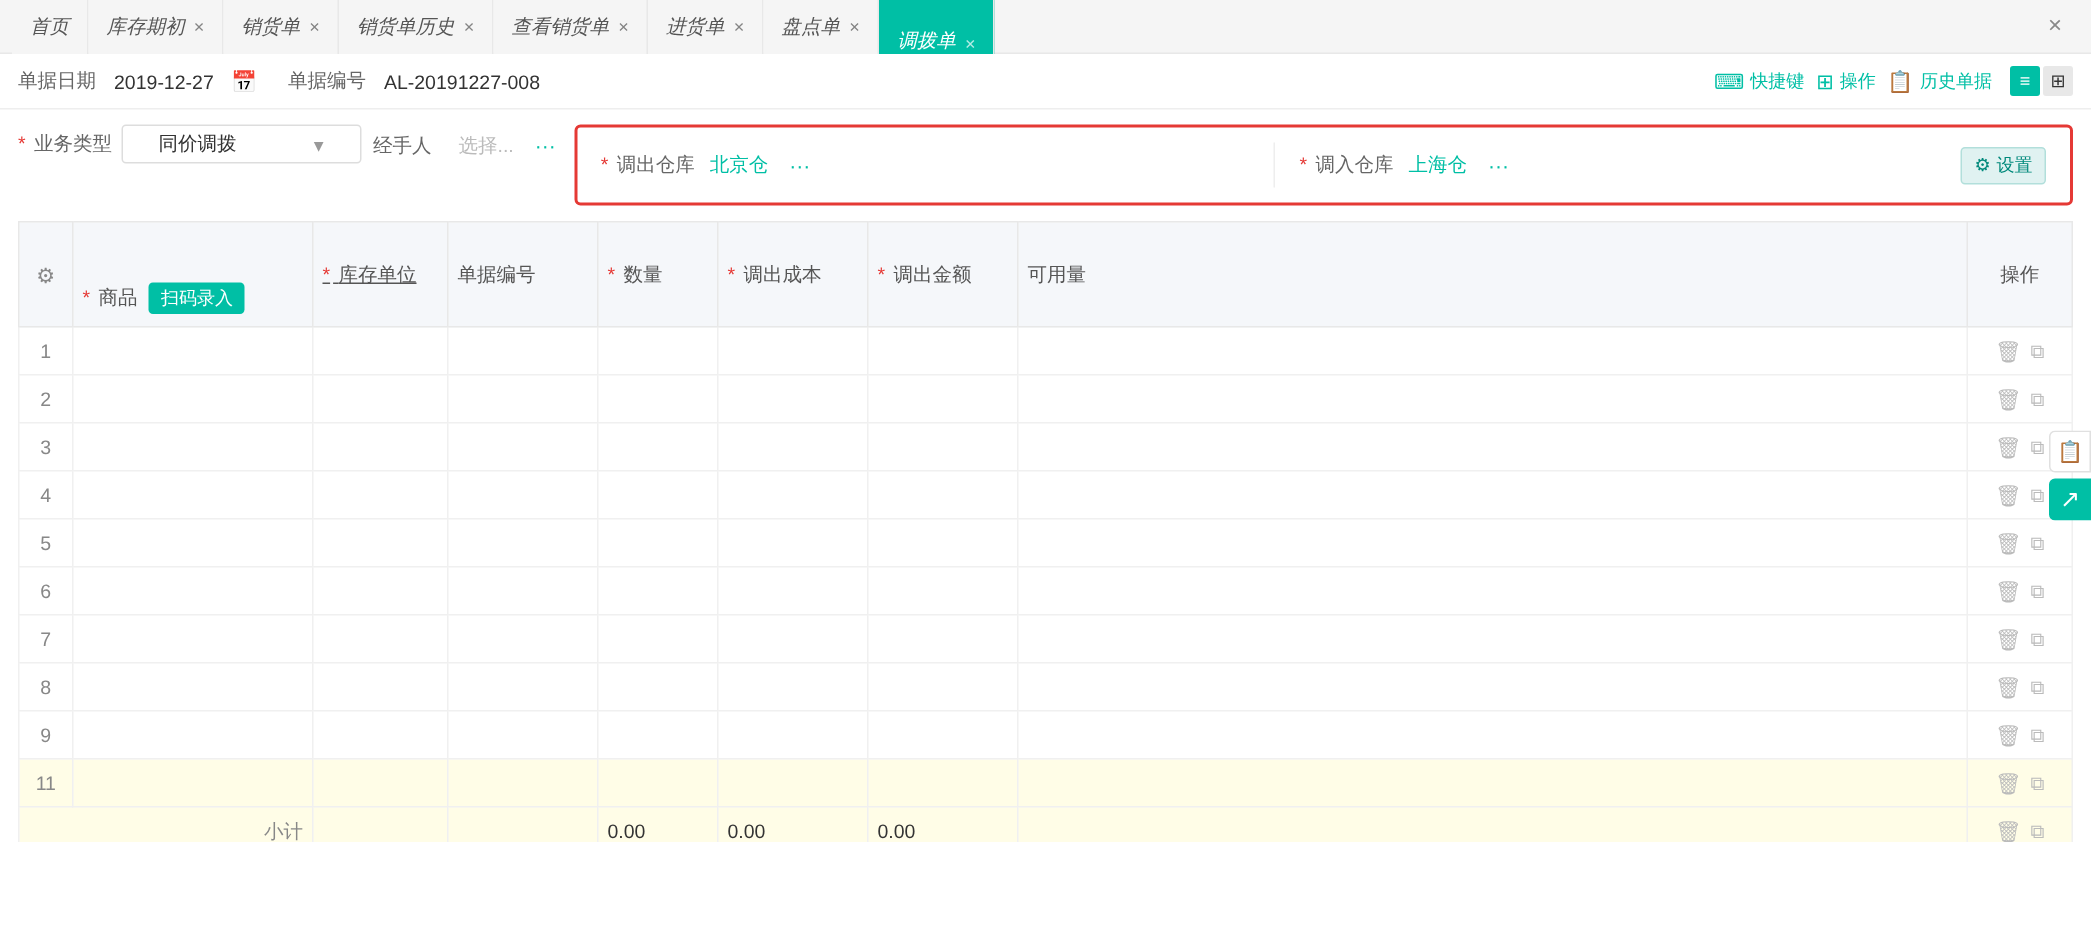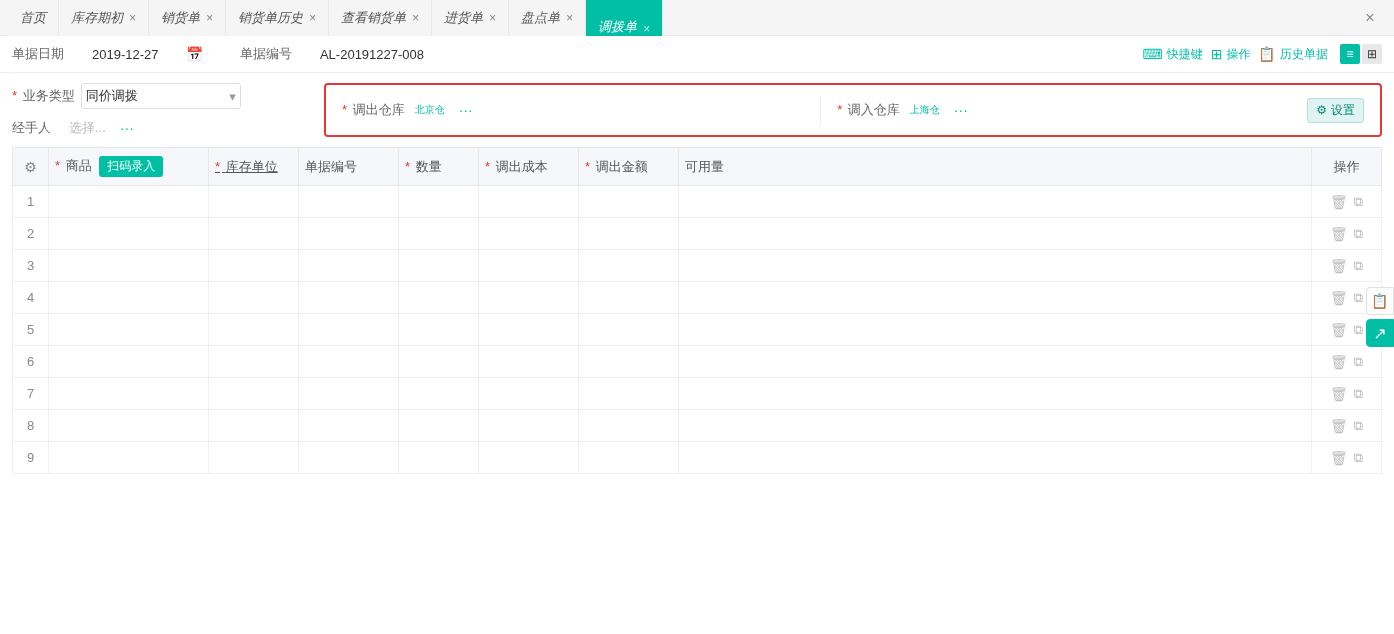--- a/index.html
+++ b/index.html
@@ -26,45 +26,45 @@
     .window-close-btn {
       width: 32px; height: 32px; display: flex; align-items: center; justify-content: center;
       cursor: pointer; font-size: 16px; color: #888;
     }
 
     
     .toolbar {
       display: flex; align-items: center; padding: 8px 12px; border-bottom: 1px solid #eee;
       background: #fff; gap: 16px;
     }
-    .toolbar-left { display: flex; align-items: center; gap: 28px; }
+    .toolbar-left { display: flex; align-items: center; gap: 12px; }
     .toolbar-right { margin-left: auto; display: flex; align-items: center; gap: 8px; }
     .toolbar-label { color: #666; font-size: 13px; }
     .toolbar-value { color: #333; font-size: 13px; font-weight: 500; }
     .calendar-icon { color: #00bfa5; font-size: 14px; cursor: pointer; }
     .toolbar-btn {
       display: flex; align-items: center; gap: 4px; color: #00bfa5; cursor: pointer; font-size: 12px;
     }
 
     
     .form-area {
       display: flex; padding: 10px 12px; gap: 12px; align-items: flex-start;
     }
-    .form-left { display: flex; flex-direction: column; gap: 8px; min-width: 300px; }
+    .form-left { display: flex; flex-direction: row; gap: 8px; min-width: 300px; }
     .form-right {
       flex: 1; border: 2px solid #e53935; border-radius: 4px; padding: 10px 16px;
       display: flex; align-items: center; gap: 0;
     }
     .form-field { display: flex; align-items: center; gap: 6px; }
     .field-label { color: #666; font-size: 13px; white-space: nowrap; }
     .field-label .required { color: #e53935; margin-right: 2px; }
-    .field-value { color: #333; font-size: 10px; }
+    .field-value { color: #333; font-size: 13px; }
     .field-select {
       display: flex; align-items: center; gap: 6px; cursor: pointer;
-      border: 1px solid #ddd; border-radius: 3px; padding: 3px 4px; background: #fff; min-width: 160px;
+      border: 1px solid #ddd; border-radius: 3px; padding: 3px 24px; background: #fff; min-width: 160px;
     }
     .field-select .arrow { color: #999; margin-left: auto; }
     .more-btn { color: #00bfa5; cursor: pointer; font-size: 14px; margin-left: 8px; }
     .warehouse-group { display: flex; align-items: center; flex: 1; gap: 6px; }
     .warehouse-divider { width: 1px; background: #eee; height: 30px; margin: 0 16px; }
     .settings-btn {
       display: flex; align-items: center; gap: 4px; background: #e0f2f1; color: #00897b;
       border: 1px solid #b2dfdb; border-radius: 3px; padding: 3px 8px; cursor: pointer; font-size: 12px;
       margin-left: 8px;
     }
@@ -89,21 +89,21 @@
     tbody tr.subtotal-row { background: #fffde7; }
     .subtotal-row td { padding: 4px 6px; font-size: 13px; color: #333; }
     .row-num { color: #888; text-align: center; width: 36px; }
     .col-actions { text-align: center; width: 60px; }
     .action-icons { display: flex; gap: 6px; justify-content: center; align-items: center; }
     .action-icon { color: #bbb; cursor: pointer; font-size: 14px; }
 
     
     .scan-btn {
       background: #00bfa5; color: #fff; border: none; border-radius: 3px;
-      padding: 2px 8px; font-size: 12px; cursor: pointer; margin-left: 4px;
+      padding: 2px 8px; font-size: 12px; cursor: pointer; margin-left: 4px; margin-top: 32px;
     }
 
     
     .gear-icon { color: #888; font-size: 14px; cursor: pointer; }
 
     
     .side-btns {
       position: fixed; right: 0; top: 50%; transform: translateY(-50%);
       display: flex; flex-direction: column; gap: 4px; z-index: 100;
     }
@@ -408,20 +408,51 @@
           <td></td>
           <td></td>
           <td></td>
           <td class="col-actions">
       <div class="action-icons">
         <span class="action-icon" title="删除">🗑</span>
         <span class="action-icon" title="复制" style="font-size:13px;">⧉</span>
       </div>
     </td>
         </tr>
+        <tr style="background: rgb(255, 253, 231);">
+          <td class="row-num">11</td>
+          <td style="cursor:pointer;"></td>
+          <td></td>
+          <td></td>
+          <td></td>
+          <td></td>
+          <td></td>
+          <td></td>
+          <td class="col-actions">
+      <div class="action-icons">
+        <span class="action-icon" title="删除">🗑</span>
+        <span class="action-icon" title="复制" style="font-size:13px;">⧉</span>
+      </div>
+    </td>
+        </tr>
+        <tr class="subtotal-row">
+  <td colspan="2" style="text-align:right;color:#888;">小计</td>
+  <td></td>
+  <td></td>
+  <td>0.00</td>
+  <td>0.00</td>
+  <td>0.00</td>
+  <td></td>
+  <td>
+    <div class="action-icons">
+      <span class="action-icon">🗑</span>
+      <span class="action-icon" style="font-size:13px;">⧉</span>
+    </div>
+  </td>
+</tr>
       </tbody>
   </table>
 </div>
 
 <div class="side-btns">
   <div class="side-btn">
     <span>📋</span>
   </div>
   <div class="side-btn green">
     <span style="font-size:16px;">↗</span>

